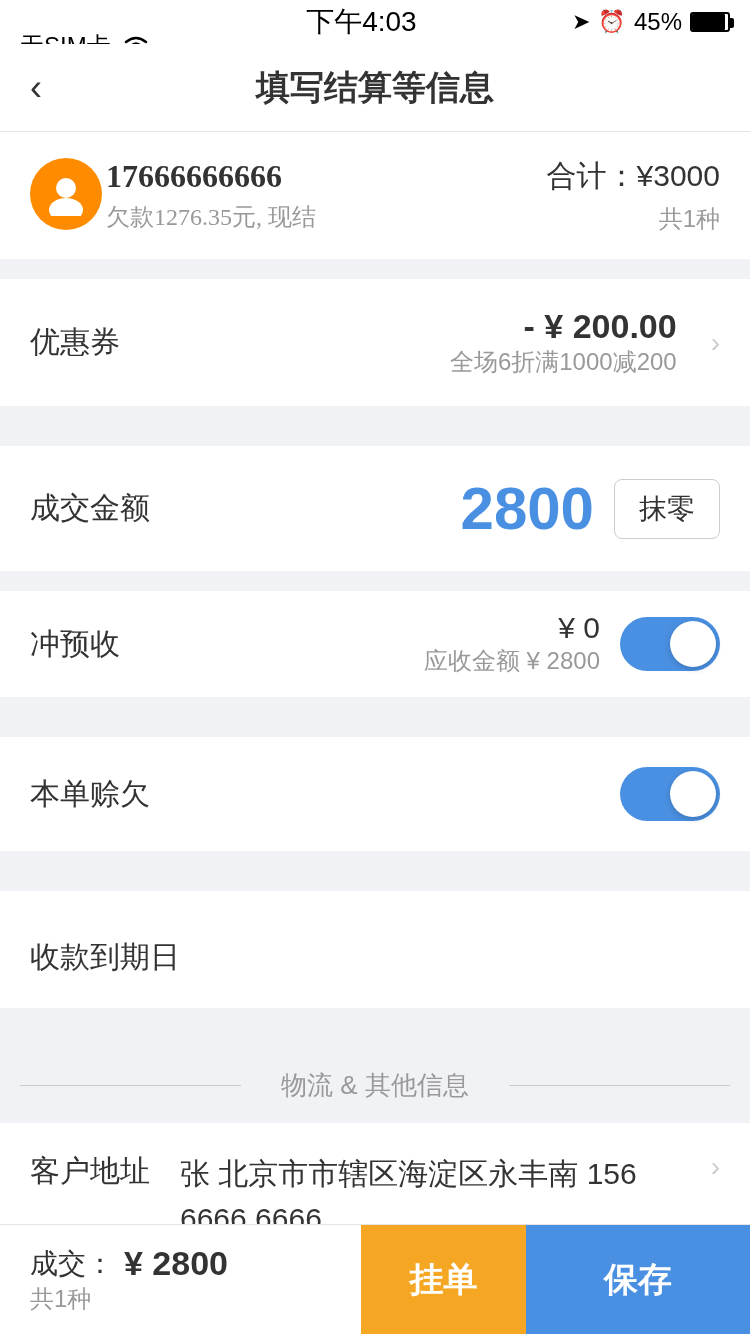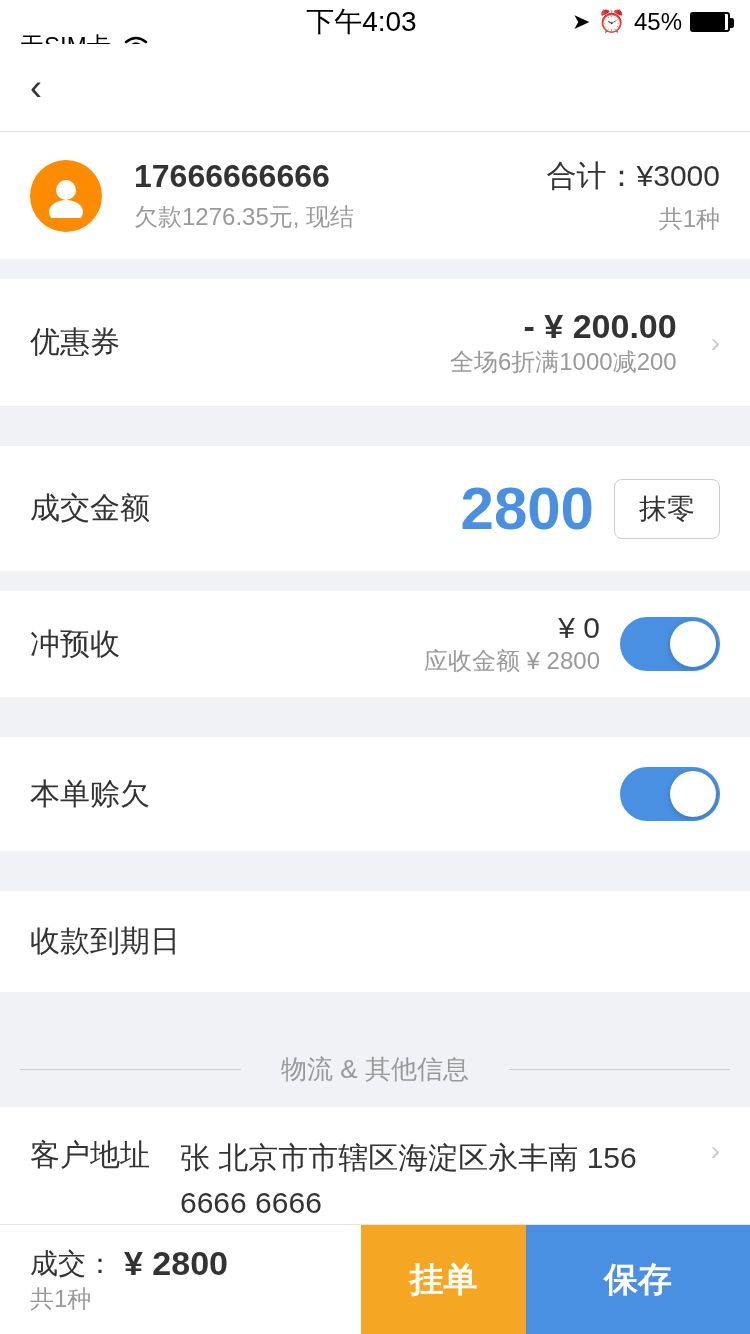--- a/index.html
+++ b/index.html
@@ -99,22 +99,22 @@
     .customer-row {
       background: #fff;
       padding: 24px 30px;
       display: flex;
       align-items: center;
       justify-content: space-between;
       margin-bottom: 20px;
     }
     .customer-left {
       display: flex;
-      align-items: center;
-      gap: 32px;
+      gap: 4px;
+      font-family: Liberation Serif, serif;
     }
     .avatar {
       width: 72px;
       height: 72px;
       background: #ff8c00;
       border-radius: 50%;
       display: flex;
       align-items: center;
       justify-content: center;
     }
@@ -261,20 +261,21 @@
       padding: 30px 30px;
       background: #fff;
       display: flex;
       align-items: center;
     }
     .due-label {
       font-size: 30px;
       color: #333;
       margin-right: 20px;
       white-space: nowrap;
+      margin-top: 16px;
     }
     .due-value {
       font-size: 30px;
       color: #333;
     }
 
     
     .logistics-divider {
       background: #f0f2f5;
       display: flex;
@@ -395,20 +396,21 @@
     <span style="font-size:22px;">⏰</span>
     <span>45%</span>
     <span class="battery">
       <div class="battery-fill"></div>
     </span>
   </div>
 </div>
 
 <div class="nav-bar">
   <div class="nav-back">‹</div>
+  <div class="nav-title">填写结算等信息</div>
 </div>
 
 <div class="content">
 
   <div class="customer-row">
     <div class="customer-left">
       <div class="avatar">
         <svg width="44" height="44" viewBox="0 0 44 44">
           <circle cx="22" cy="16" r="10" fill="white"></circle>
           <ellipse cx="22" cy="38" rx="17" ry="12" fill="white"></ellipse>

